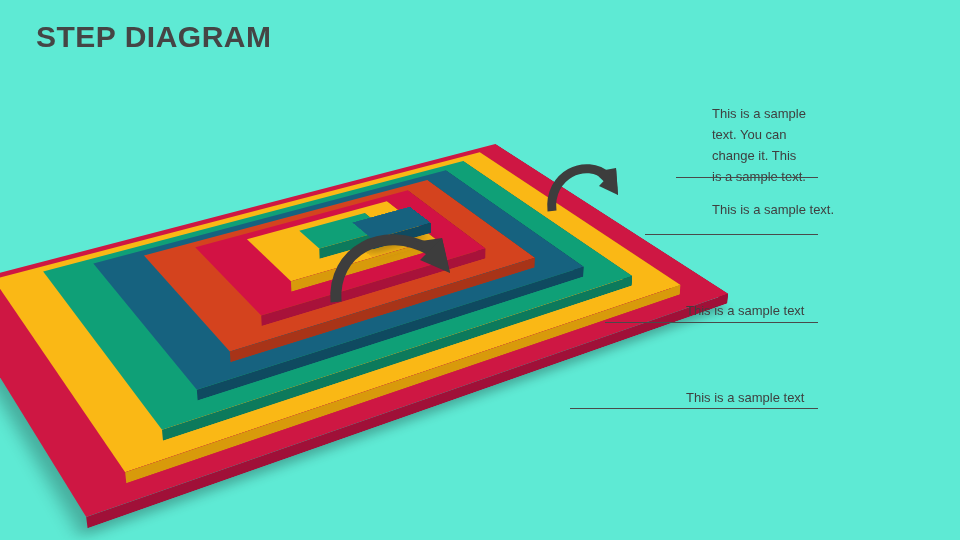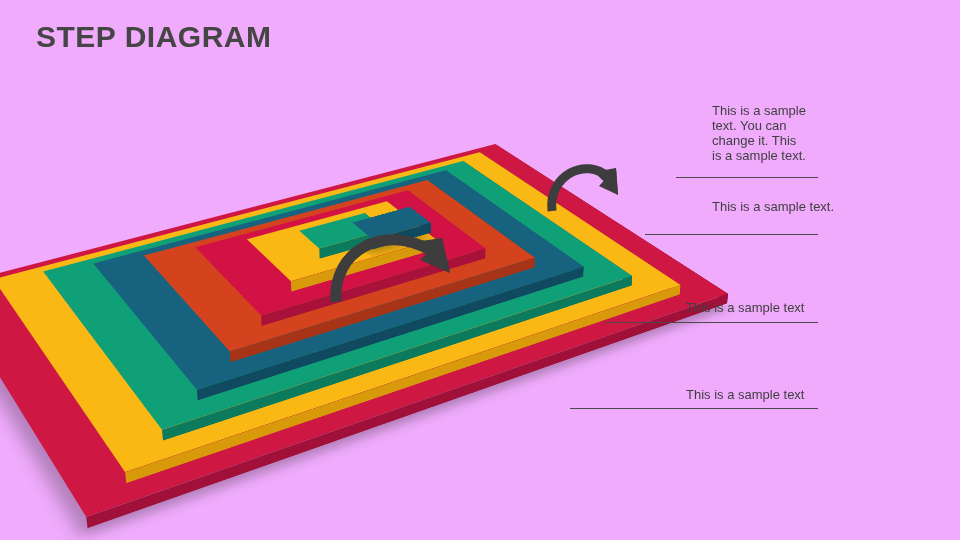--- a/index.html
+++ b/index.html
@@ -4,21 +4,21 @@
 <style>
   html, body {
     margin: 0;
     padding: 0;
     background: #f1f1f1;
   }
   #page {
     position: relative;
     width: 960px;
     height: 540px;
-    background: #f0abfc;
+    background: #5eead4;
     overflow: hidden;
     font-family: "Liberation Sans", sans-serif;
   }
 
   
   #title {
     position: absolute;
     left: 36px;
     top: 20px;
     font-size: 30px;
@@ -100,21 +100,21 @@
   }
 
   
   .callout {
     position: absolute;
   }
   .callout .ctext {
     position: absolute;
     color: #3f3f3f;
     font-size: 13px;
-    line-height: 15px;
+    line-height: 21px;
     white-space: pre-line;
   }
   .leader {
     position: absolute;
     height: 0;
     border-top: 1px solid #4a4a4a;
     transform-origin: left center;
   }
 </style>
 </head>

